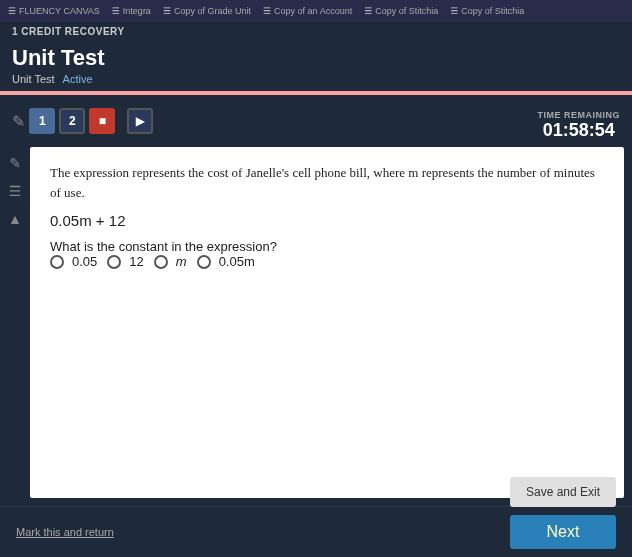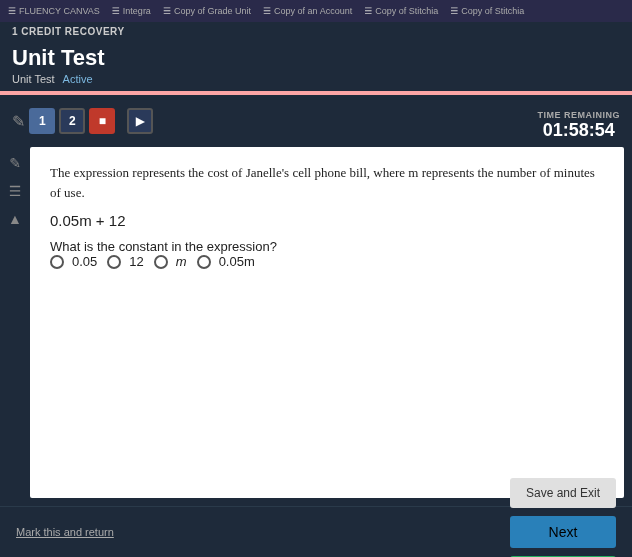--- a/index.html
+++ b/index.html
@@ -246,24 +246,24 @@
       background: #e0e0e0;
       color: #333;
       border: none;
       padding: 8px 16px;
       font-size: 12px;
       border-radius: 3px;
       cursor: pointer;
     }
     .btn-next {
       background: #2980b9;
-      color: #000000;
+      color: #fef9c3;
       border: none;
       padding: 8px 20px;
-      font-size: 14px;
+      font-size: 16px;
       border-radius: 3px;
       cursor: pointer;
     }
     .btn-submit {
       background: #27ae60;
       color: #fff;
       border: none;
       padding: 8px 16px;
       font-size: 12px;
       border-radius: 3px;

